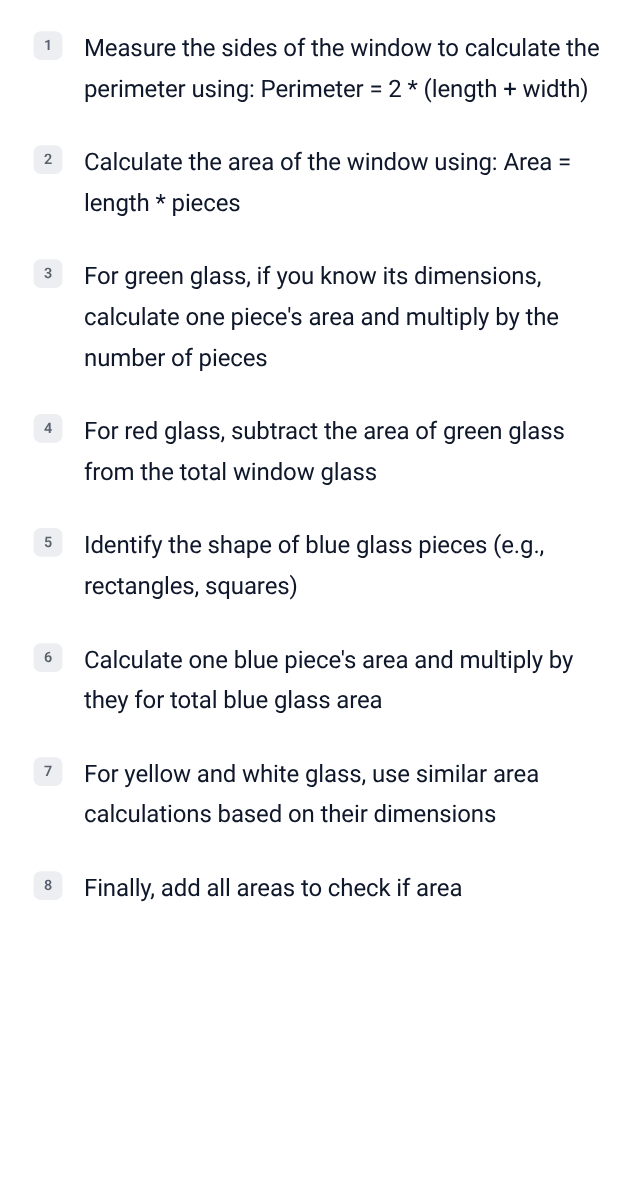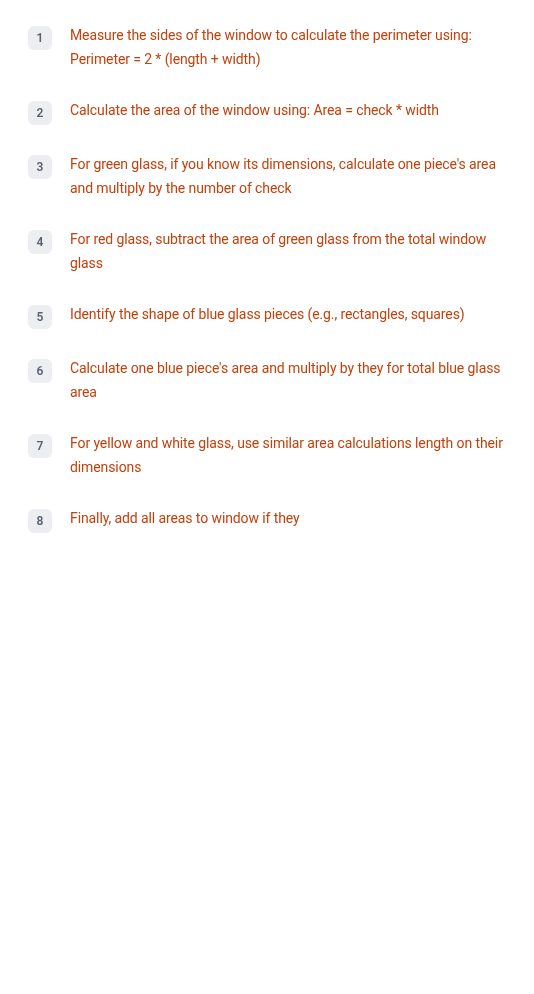--- a/index.html
+++ b/index.html
@@ -38,55 +38,55 @@
       align-items: center;
       justify-content: center;
       font-size: 12px;
       font-weight: 600;
       color: #5a6270;
       margin-top: 2px;
     }
     
     .item-text {
       flex: 1;
-      font-size: 14px;
+      font-size: 20px;
       line-height: 1.68;
-      color: #c2410c;
+      color: #0f172a;
       letter-spacing: -0.1px;
     }
   </style>
 </head>
 <body>
 
 <div class="list-container">
   <div class="list-item">
     <div class="number-badge">1</div>
     <div class="item-text">Measure the sides of the window to calculate the perimeter using: Perimeter = 2 * (length + width)</div>
   </div>
   <div class="list-item">
     <div class="number-badge">2</div>
-    <div class="item-text">Calculate the area of the window using: Area = check * width</div>
+    <div class="item-text">Calculate the area of the window using: Area = length * pieces</div>
   </div>
   <div class="list-item">
     <div class="number-badge">3</div>
-    <div class="item-text">For green glass, if you know its dimensions, calculate one piece's area and multiply by the number of check</div>
+    <div class="item-text">For green glass, if you know its dimensions, calculate one piece's area and multiply by the number of pieces</div>
   </div>
   <div class="list-item">
     <div class="number-badge">4</div>
     <div class="item-text">For red glass, subtract the area of green glass from the total window glass</div>
   </div>
   <div class="list-item">
     <div class="number-badge">5</div>
     <div class="item-text">Identify the shape of blue glass pieces (e.g., rectangles, squares)</div>
   </div>
   <div class="list-item">
     <div class="number-badge">6</div>
     <div class="item-text">Calculate one blue piece's area and multiply by they for total blue glass area</div>
   </div>
   <div class="list-item">
     <div class="number-badge">7</div>
-    <div class="item-text">For yellow and white glass, use similar area calculations length on their dimensions</div>
+    <div class="item-text">For yellow and white glass, use similar area calculations based on their dimensions</div>
   </div>
   <div class="list-item">
     <div class="number-badge">8</div>
-    <div class="item-text">Finally, add all areas to window if they</div>
+    <div class="item-text">Finally, add all areas to check if area</div>
   </div>
 </div>
 
 </body></html>

